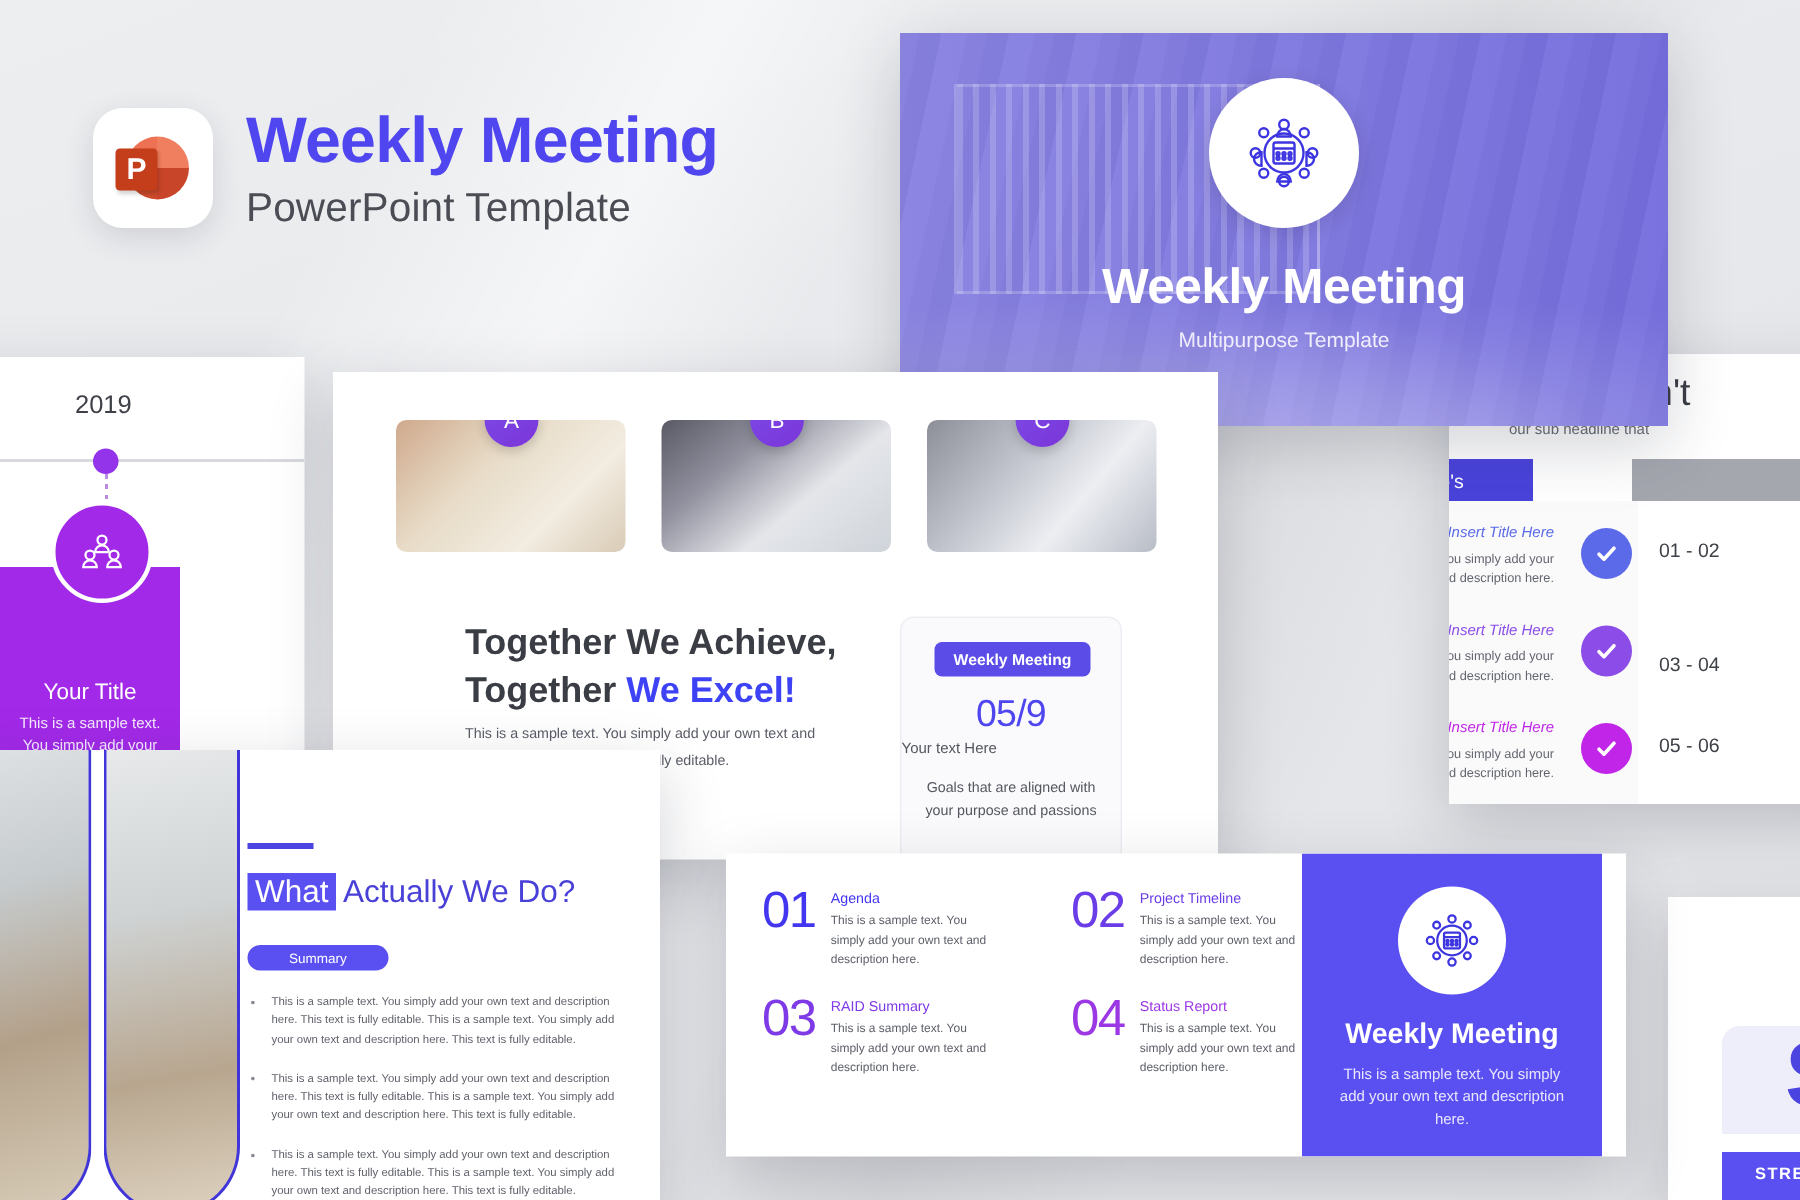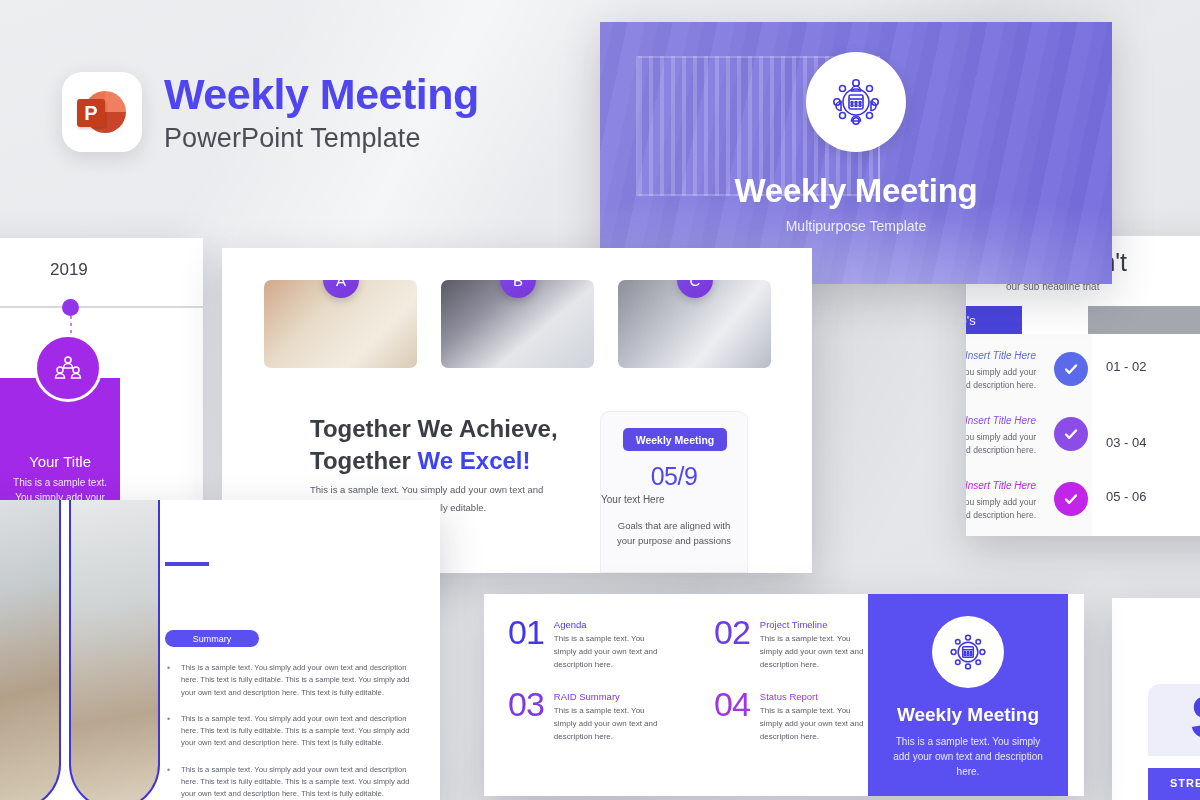--- a/index.html
+++ b/index.html
@@ -150,21 +150,21 @@
   .wh-list { position:absolute; left:195px; top:162px; width:250px; }
   .wh-item { position:relative; padding-left:16px; margin-bottom:14px; font-size:7.6px; color:#60626b; line-height:1.62; }
   .wh-item::before { content:"•"; position:absolute; left:2px; top:-1px; color:#8a8c95; font-size:9px; }
   .wh-photos { position:absolute; left:0; top:0; width:190px; height:310px; display:flex; gap:8px; }
   .wh-photo { flex:1; border-bottom-left-radius:80px; border-bottom-right-radius:80px;
               border:2px solid #4035d8; border-top:none; overflow:hidden; position:relative; }
   .wp1 { background:linear-gradient(165deg,#dfe2e4 0%,#c6cbcd 30%,#b3a089 62%,#d8cdb9 100%); }
   .wp2 { background:linear-gradient(170deg,#e7e9ea 0%,#cfd3d4 35%,#b8a68f 70%,#ded3c0 100%); }
 
   
-  .agenda { left:484px; top:594px; width:600px; height:202px; z-index:24; }
+  .agenda { left:484px; top:569px; width:600px; height:202px; z-index:24; }
   .ag-grid { position:absolute; left:24px; top:22px; width:390px; display:grid;
              grid-template-columns:1fr 1fr; grid-template-rows:1fr 1fr; gap:16px 22px; }
   .ag-item { display:flex; gap:10px; }
   .ag-num { font-size:34px; letter-spacing:-1px; line-height:.95; }
   .ag-txt { padding-top:3px; }
   .ag-t { font-size:9.5px; margin-bottom:3px; }
   .ag-b { font-size:8px; color:#5e6069; line-height:1.62; width:104px; }
   .ag-panel { position:absolute; right:16px; top:0; width:200px; height:202px; background:#5a4ff0;
               display:flex; flex-direction:column; align-items:center; padding-top:22px; }
   .ag-badge { width:72px; height:72px; border-radius:50%; background:#fff;
@@ -323,20 +323,21 @@
   <div class="dos-range" style="top:253px;">05 - 06</div>
 
 </div>
 
 <div class="slide what">
   <div class="wh-photos">
     <div class="wh-photo wp1"></div>
     <div class="wh-photo wp2"></div>
   </div>
   <div class="wh-bar"></div>
+  <div class="wh-title"><span class="hl">What</span> <span>Actually We Do?</span></div>
   <div class="wh-pill">Summary</div>
   <div class="wh-list">
     <div class="wh-item">This is a sample text. You simply add your own text and description here. This text is fully editable. This is a sample text. You simply add your own text and description here. This text is fully editable.</div>
     <div class="wh-item">This is a sample text. You simply add your own text and description here. This text is fully editable. This is a sample text. You simply add your own text and description here. This text is fully editable.</div>
     <div class="wh-item">This is a sample text. You simply add your own text and description here. This text is fully editable. This is a sample text. You simply add your own text and description here. This text is fully editable.</div>
   </div>
 </div>
 
 <div class="slide agenda">
   <div class="ag-grid">

